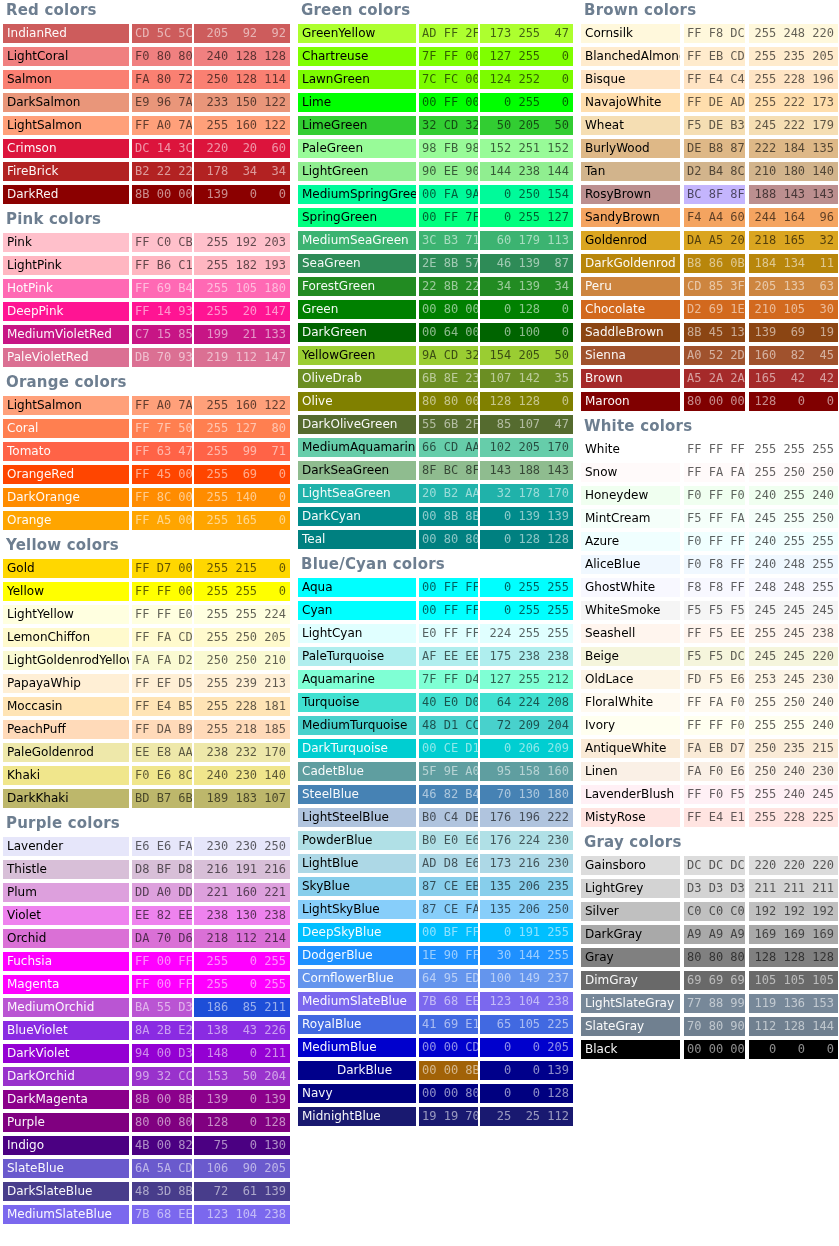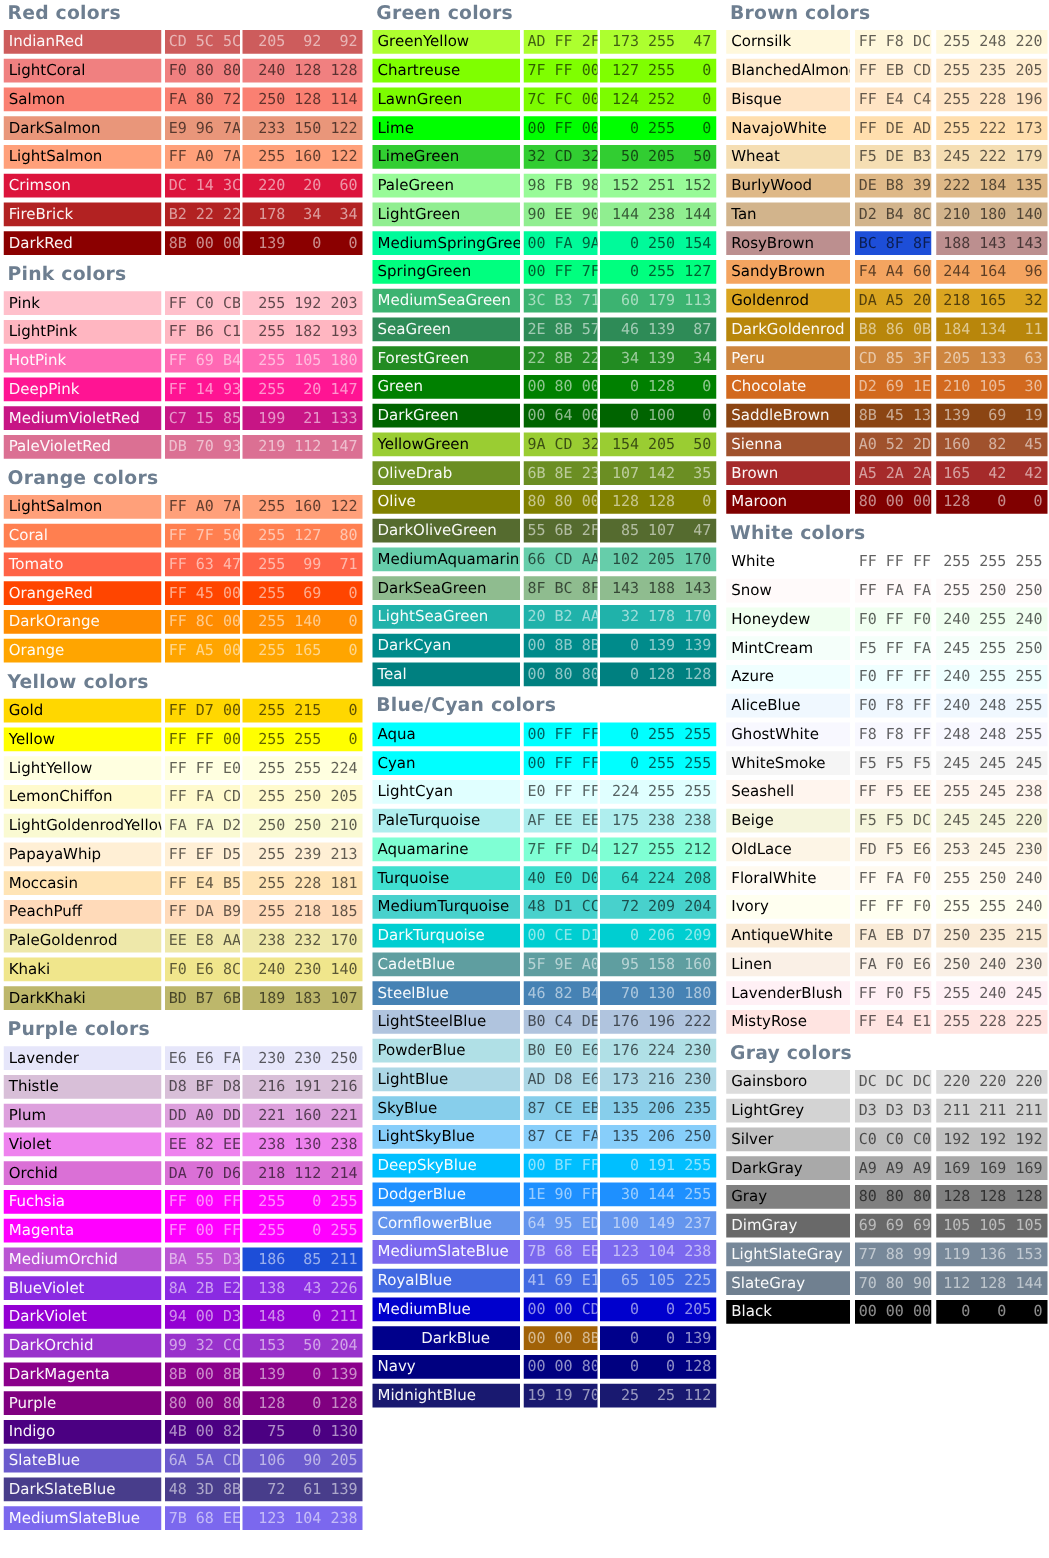--- a/index.html
+++ b/index.html
@@ -541,31 +541,31 @@
         <div class="cell hex" style="background: rgb(255, 222, 173);">FF DE AD</div>
         <div class="cell dec" style="background: rgb(255, 222, 173);">255 222 173</div>
       </div>
       <div class="row dark">
         <div class="cell name" style="background: rgb(245, 222, 179);">Wheat</div>
         <div class="cell hex" style="background: rgb(245, 222, 179);">F5 DE B3</div>
         <div class="cell dec" style="background: rgb(245, 222, 179);">245 222 179</div>
       </div>
       <div class="row dark">
         <div class="cell name" style="background: rgb(222, 184, 135);">BurlyWood</div>
-        <div class="cell hex" style="background: rgb(222, 184, 135);">DE B8 39</div>
+        <div class="cell hex" style="background: rgb(222, 184, 135);">DE B8 87</div>
         <div class="cell dec" style="background: rgb(222, 184, 135);">222 184 135</div>
       </div>
       <div class="row dark">
         <div class="cell name" style="background: rgb(210, 180, 140);">Tan</div>
         <div class="cell hex" style="background: rgb(210, 180, 140);">D2 B4 8C</div>
         <div class="cell dec" style="background: rgb(210, 180, 140);">210 180 140</div>
       </div>
       <div class="row dark">
         <div class="cell name" style="background: rgb(188, 143, 143);">RosyBrown</div>
-        <div class="cell hex" style="background: #1d4ed8;">BC 8F 8F</div>
+        <div class="cell hex" style="background: #c4b5fd;">BC 8F 8F</div>
         <div class="cell dec" style="background: rgb(188, 143, 143);">188 143 143</div>
       </div>
       <div class="row dark">
         <div class="cell name" style="background: rgb(244, 164, 96);">SandyBrown</div>
         <div class="cell hex" style="background: rgb(244, 164, 96);">F4 A4 60</div>
         <div class="cell dec" style="background: rgb(244, 164, 96);">244 164  96</div>
       </div>
       <div class="row dark">
         <div class="cell name" style="background: rgb(218, 165, 32);">Goldenrod</div>
         <div class="cell hex" style="background: rgb(218, 165, 32);">DA A5 20</div>

